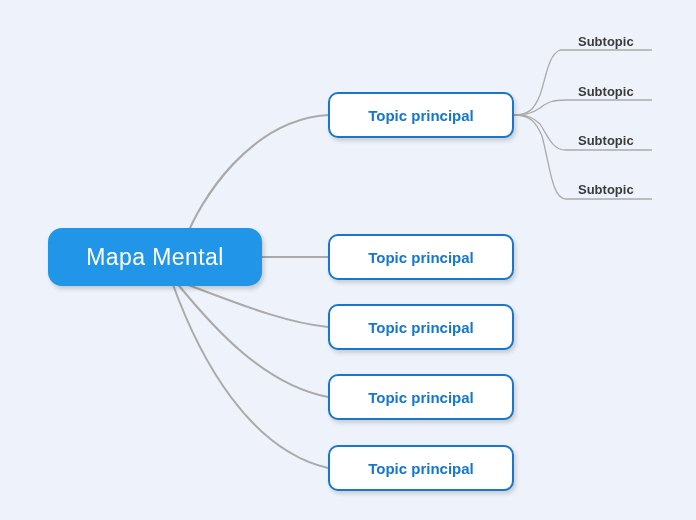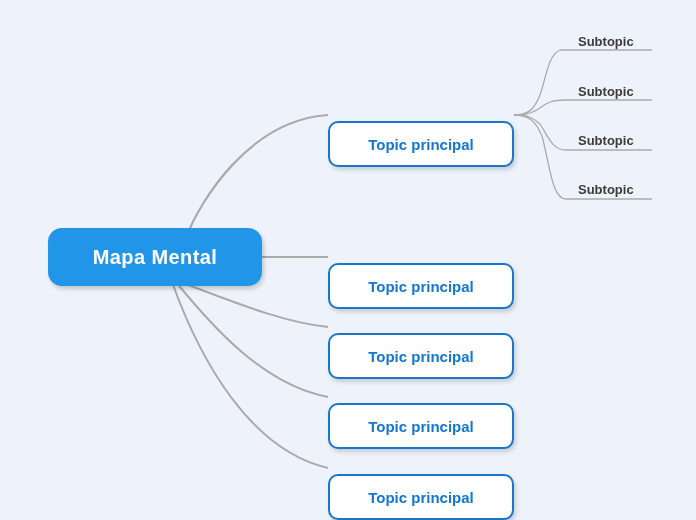--- a/index.html
+++ b/index.html
@@ -34,33 +34,32 @@
     box-sizing: border-box;
     display: flex;
     align-items: center;
     justify-content: center;
   }
   .root-node {
     background: #2196e8;
     border-radius: 14px;
     box-shadow: 2px 3px 4px rgba(0,0,0,0.18);
     color: #ffffff;
-    font-size: 20px;
-    font-weight: bold;
+    font-size: 23px;
+    font-weight: normal;
     letter-spacing: 0.4px;
   }
   .topic-node {
     background: #ffffff;
     border: 2px solid #1a76c8;
     border-radius: 10px;
     box-shadow: 2px 3px 4px rgba(0,0,0,0.16);
     color: #1477d1;
     font-size: 15px;
     font-weight: bold;
-    margin-top: 29px;
   }
   .subtopic-node {
     color: #3b3b3b;
     font-size: 13px;
     font-weight: bold;
     justify-content: flex-start;
     padding-left: 2px;
   }
 </style>
 </head>

